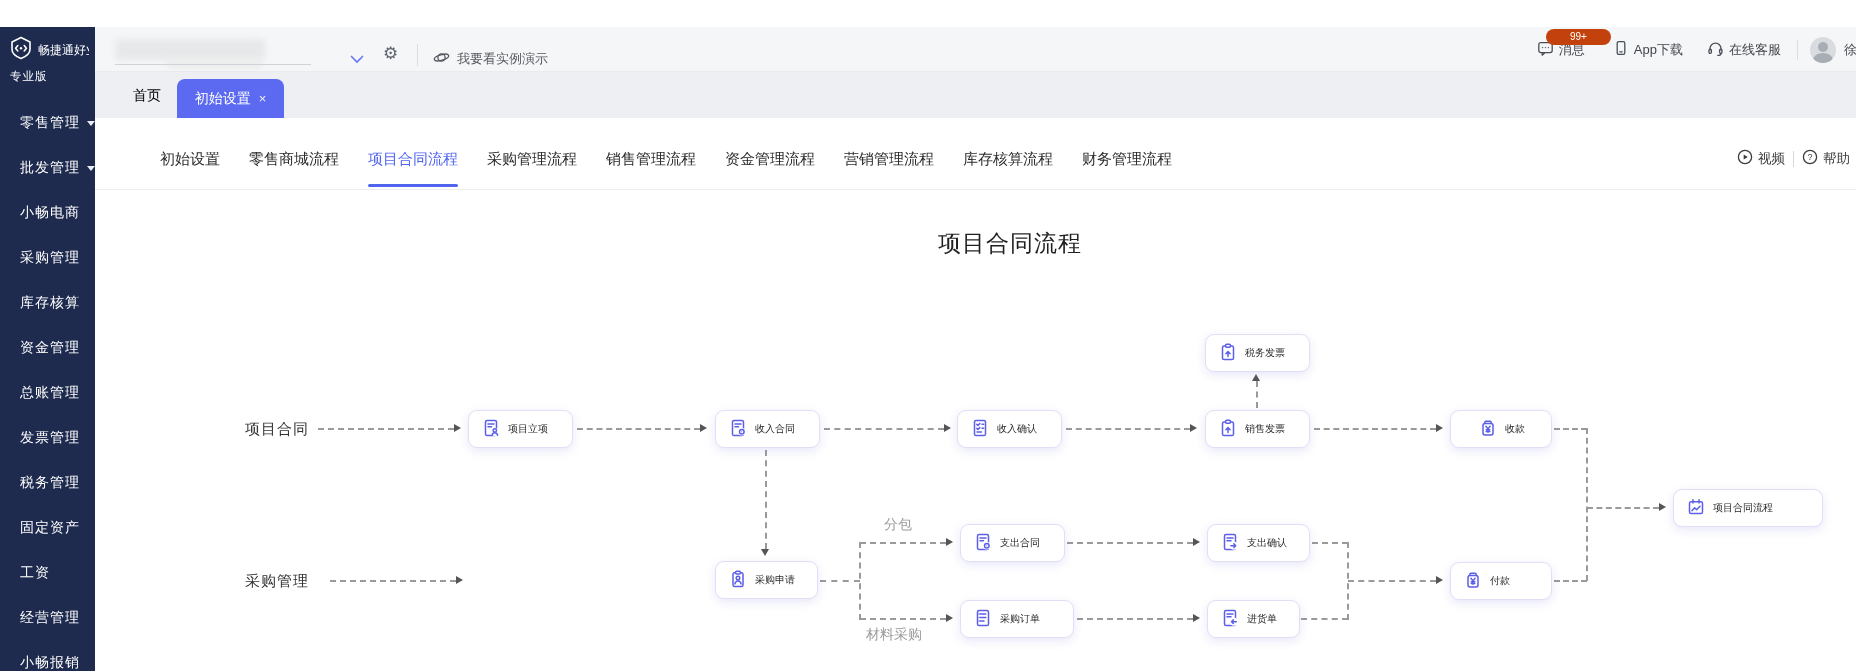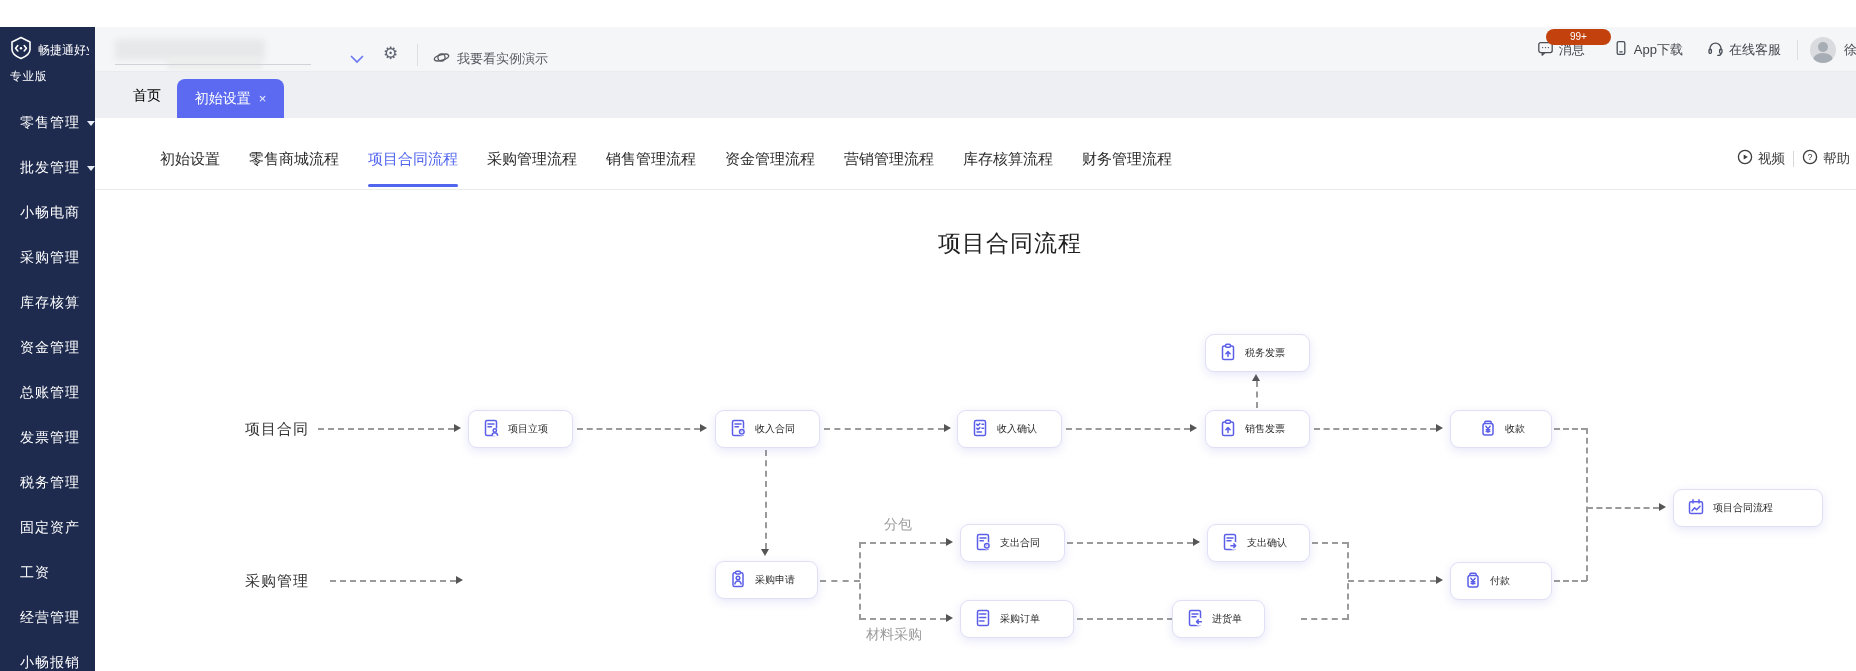--- a/index.html
+++ b/index.html
@@ -382,21 +382,21 @@
     <span>
       <svg width="20" height="20" viewBox="0 0 20 20" fill="none" stroke="#5b5fe8" stroke-width="1.5" stroke-linecap="round" stroke-linejoin="round">
         <rect x="4.5" y="2.5" width="11" height="15" rx="1.6"></rect>
         <path d="M7.4 6 h5.4 M7.4 9.5 h5.4 M7.4 13 h3.6"></path>
         <path d="M6.2 6 h.01 M6.2 9.5 h.01 M6.2 13 h.01"></path>
       </svg>
     </span>
     <span>采购订单</span>
   </div>
 
-  <div class="node" style="left:1172px; top:600px; width:93px;">
+  <div class="node" style="left:1207px; top:600px; width:93px;">
     <span>
       <svg width="20" height="20" viewBox="0 0 20 20" fill="none" stroke="#5b5fe8" stroke-width="1.5" stroke-linecap="round" stroke-linejoin="round">
         <rect x="4.5" y="2.5" width="11" height="15" rx="1.6"></rect>
           <path d="M7 6 h6 M7 8.8 h4"></path>
         <circle cx="13.9" cy="13.7" r="4" fill="#fff" stroke="none"></circle>
         <path d="M16.3 13.7 h-4.8 M13.3 11.9 l-1.8 1.8 1.8 1.8"></path>
       </svg>
     </span>
     <span>进货单</span>
   </div>

